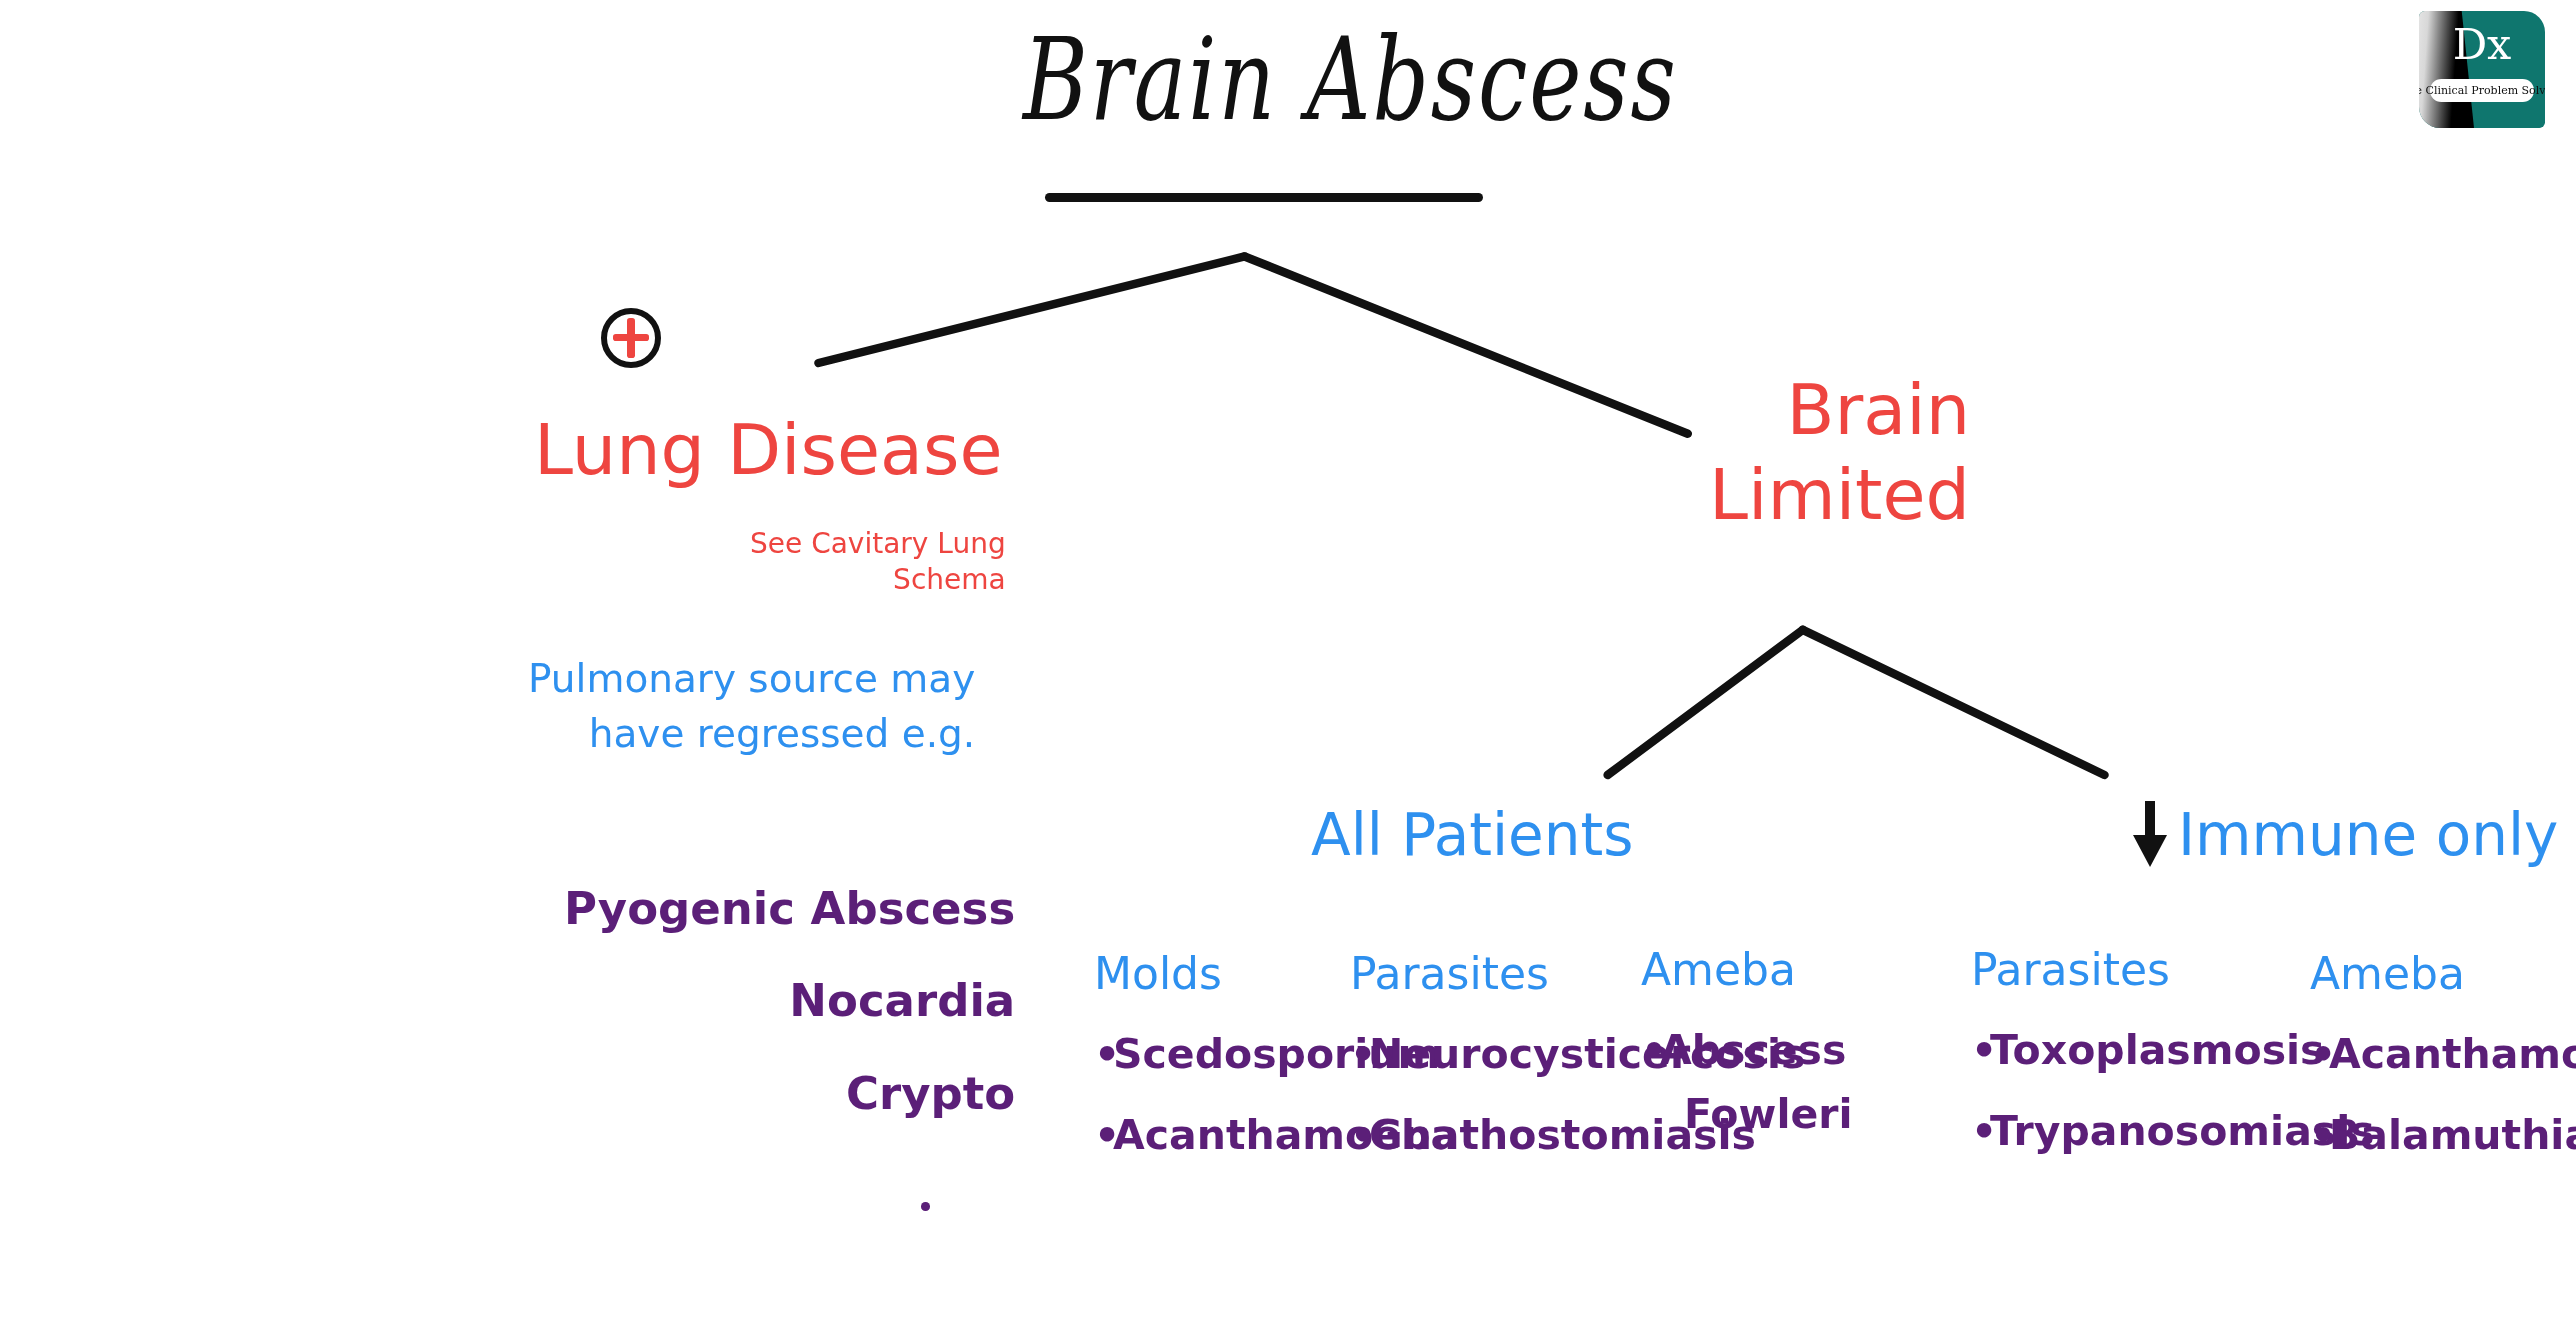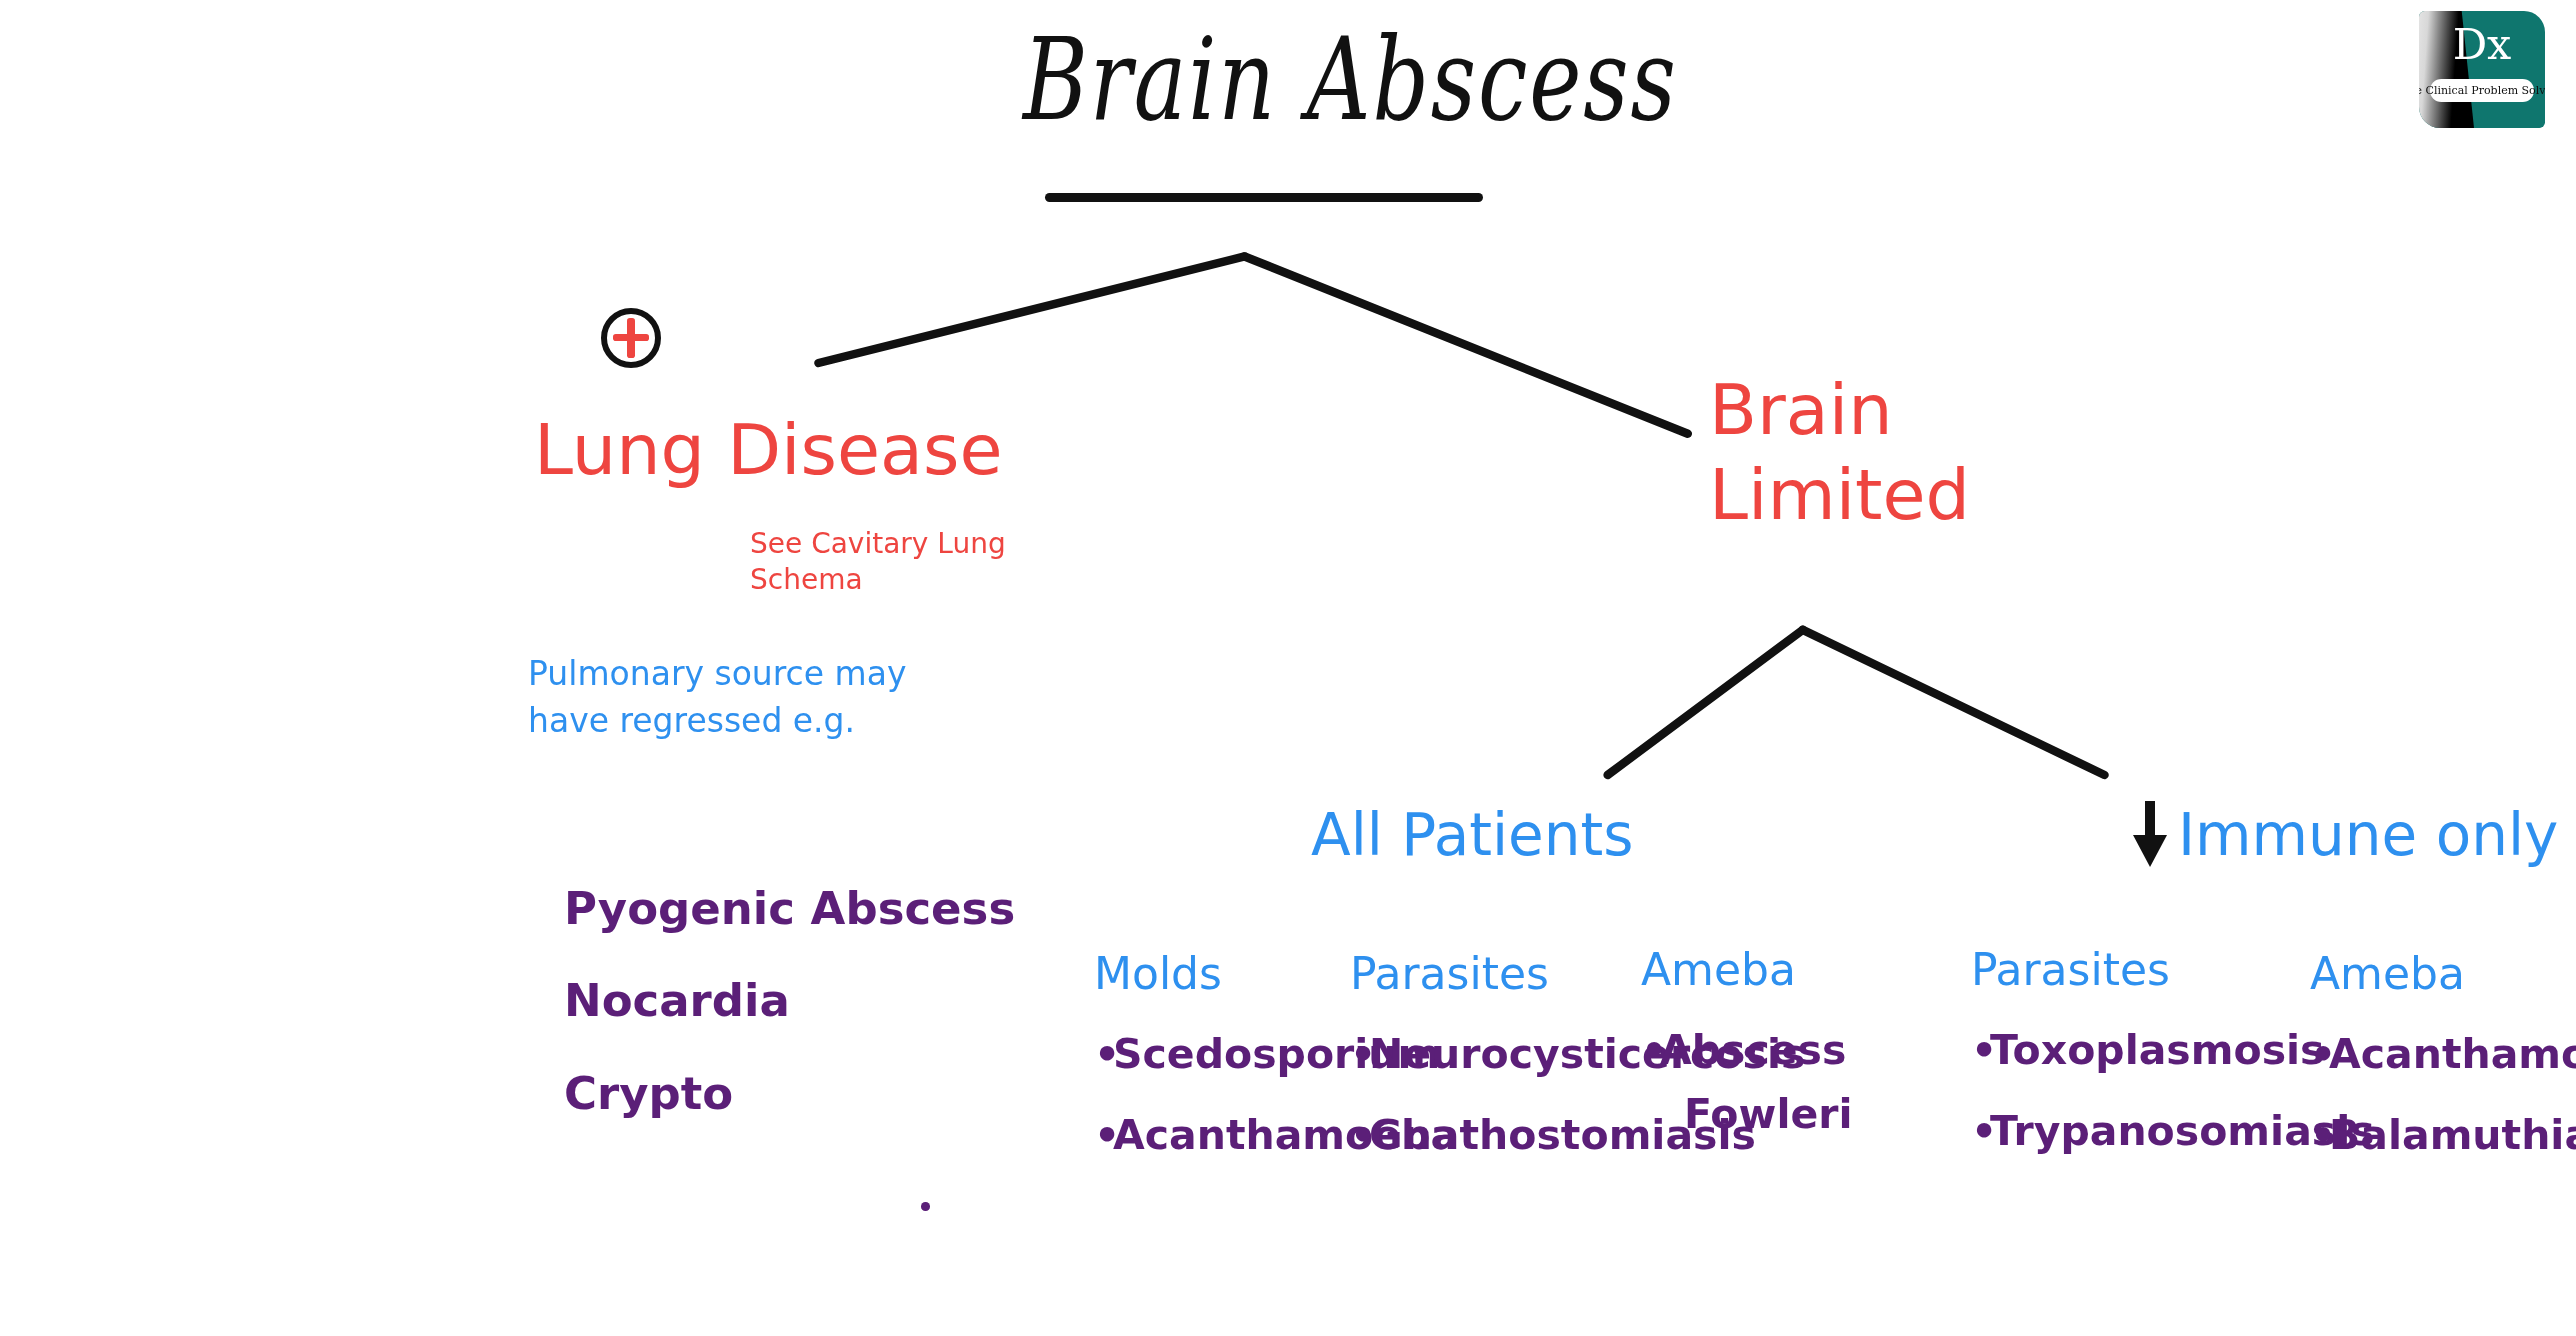--- a/index.html
+++ b/index.html
@@ -2,21 +2,21 @@
 <html style="font-size:15px"><head>
 <meta charset="utf-8">
 <title>Brain Abscess Schema</title>
 <style>
   html,body{margin:0;padding:0;background:#ffffff;}
   body{
     width:2576px;height:1336px;position:relative;overflow:hidden;
     font-family:"DejaVu Sans","Liberation Sans",sans-serif;
   }
   #canvas{position:absolute;left:0;top:0;width:2359px;height:1336px;border-radius:11px;}
-  .node{position:absolute;white-space:nowrap;line-height:1.0;}
+  .node{position:absolute;white-space:nowrap;line-height:1.0;text-align:right;}
   .hand{font-family:"DejaVu Sans","Liberation Sans",sans-serif;font-weight:400;}
 
   
   .c-red{color:#EE4540;}
   .c-blue{color:#2E90EF;}
   .c-purple{color:#5B1F78;font-weight:bold;}
 
   
   #title-wrap{position:absolute;left:1023px;top:13.2px;}
   #title-text{
@@ -56,21 +56,21 @@
   #lung-note{left:750px;top:526px;font-size:28px;line-height:1.28;}
   #brain-limited{left:1709px;top:368px;font-size:70px;line-height:1.22;}
 
   
   #plus-badge{position:absolute;left:601px;top:308px;width:60px;height:60px;}
   #plus-ring{position:absolute;inset:0;border:6.6px solid #111;border-radius:50%;box-sizing:border-box;}
   #plus-v{position:absolute;left:26.4px;top:10.4px;width:7.5px;height:40px;background:#EE4540;border-radius:2.8px;}
   #plus-h{position:absolute;left:12.3px;top:25.5px;width:36px;height:7.5px;background:#EE4540;border-radius:2.8px;}
 
   
-  #pulm-note{left:528px;top:651px;font-size:33px;line-height:1.42;}
+  #pulm-note{left:528px;top:651px;font-size:39px;line-height:1.42;}
 
   
   #left-list{left:564px;top:863px;font-size:45px;line-height:2.05;}
 
   
   #all-patients{left:1311px;top:806px;font-size:58px;}
   #immune-only{left:2178px;top:806px;font-size:58px;}
 
   
   #arrow-down{position:absolute;left:2133px;top:801px;width:34px;height:68px;}

